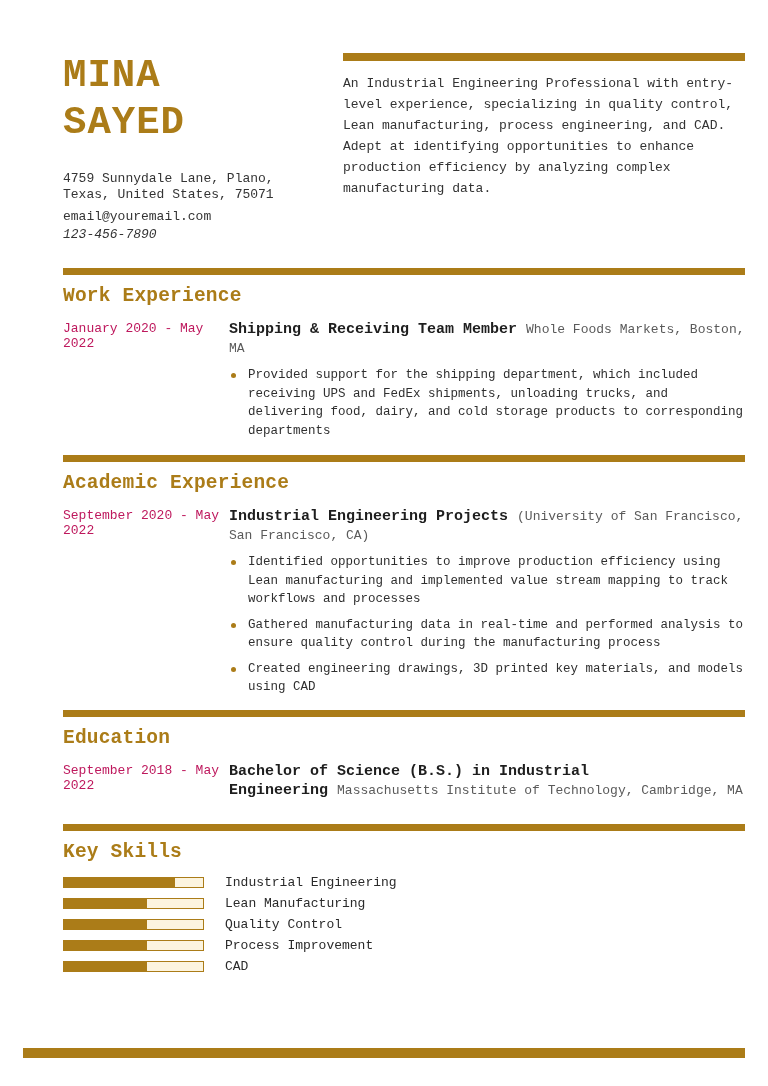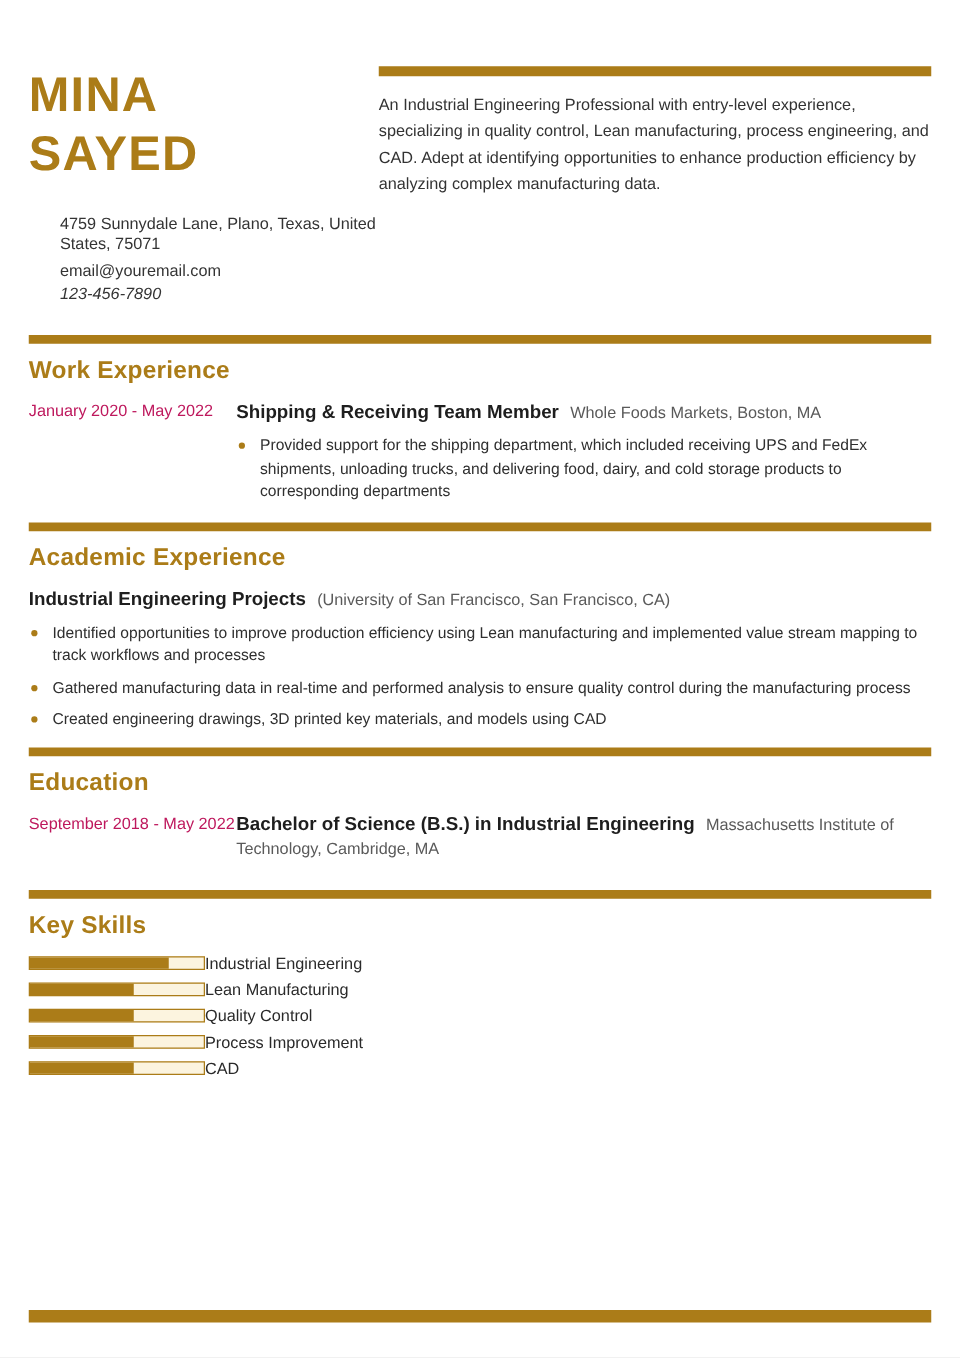--- a/index.html
+++ b/index.html
@@ -1,32 +1,32 @@
 <!DOCTYPE html>
 <html><head>
 <meta charset="utf-8">
 <style>
   html,body { margin:0; padding:0; background:#e8e8e8; }
   .page {
     width:768px; height:1086px; margin:0 auto; background:#ffffff;
     position:relative; overflow:hidden;
-    font-family:Liberation Sans, sans-serif;
-    color:#2f2f2f; box-sizing:border-box;
+    font-family:Liberation Mono, monospace;
+    color:#2f2f2f; box-sizing:border-box;padding-left:40px;
   }
   .content { padding:0 23px; }
 
   
   .header-row { display:flex; padding-top:53px; }
   .header-left { width:280px; flex:none; }
   .header-right { flex:1; min-width:0; }
   .name { color:#AB7C18; font-weight:bold; font-size:39px; line-height:47px; letter-spacing:1px; }
   .summary-bar { height:8px; background:#AB7C18; }
   .summary { margin:12px 0 0; font-size:13px; line-height:21px; color:#333333; }
   .subtitle { margin-top:18px; font-size:18.5px; line-height:24px; color:#2b2b2b; width:230px; }
-  .contact { margin-top:24px; width:254px; font-size:13px; line-height:16px; color:#343434;margin-left:25px; }
+  .contact { margin-top:24px; width:254px; font-size:13px; line-height:16px; color:#343434; }
   .contact-email { margin-top:6px; }
   .contact-phone { margin-top:2px; font-style:italic; }
 
   
   .sec-rule { height:7px; background:#AB7C18; }
   .section h2 { margin:11px 0 0; color:#AB7C18; font-size:19.5px; line-height:20px; font-weight:bold; letter-spacing:0.2px; }
   .entries { margin-top:14px; }
   .entry { display:flex; }
   .entry-dates { width:166px; flex:none; font-size:13px; color:#be185d; padding-top:1px; }
   .entry-main { flex:1; min-width:0; }
@@ -40,21 +40,21 @@
   .section-work { margin-top:25px; }
   .section-academic { margin-top:8px; }
   .section-education { margin-top:6px; }
   .section-skills { margin-top:24px; }
 
   
   .skills { margin-top:14px; }
   .skill-row { display:flex; align-items:center; margin-bottom:8px; }
   .skill-bar { width:139px; height:9px; border:1.5px solid #AB7C18; background:#FCF4DF; flex:none; }
   .skill-fill { height:100%; background:#AB7C18; }
-  .skill-label { font-size:13px; color:#2a2a2a; line-height:13px;text-align:right; }
+  .skill-label { margin-left:21px; font-size:13px; color:#2a2a2a; line-height:13px;text-align:right; }
 
   .footer-bar { position:absolute; left:23px; right:23px; bottom:28px; height:10px; background:#AB7C18; }
 </style>
 </head>
 <body>
 
 <div class="page">
   <div class="content">
 
     <div class="header-row">
@@ -89,20 +89,21 @@
           </div>
         </div>
       </div>
     </div>
 
     <div class="section section-academic">
       <div class="sec-rule"></div>
       <h2>Academic Experience</h2>
       <div class="entries">
         <div class="entry">
+          <div class="entry-dates">September 2020 - May 2022</div>
           <div class="entry-main">
             <div class="entry-head"><span class="entry-title">Industrial Engineering Projects</span><span class="entry-org">(University of San Francisco, San Francisco, CA)</span></div>
             <ul class="bullets">
               <li>Identified opportunities to improve production efficiency using Lean manufacturing and implemented value stream mapping to track workflows and processes</li>
               <li>Gathered manufacturing data in real-time and performed analysis to ensure quality control during the manufacturing process</li>
               <li>Created engineering drawings, 3D printed key materials, and models using CAD</li>
             </ul>
           </div>
         </div>
       </div>

